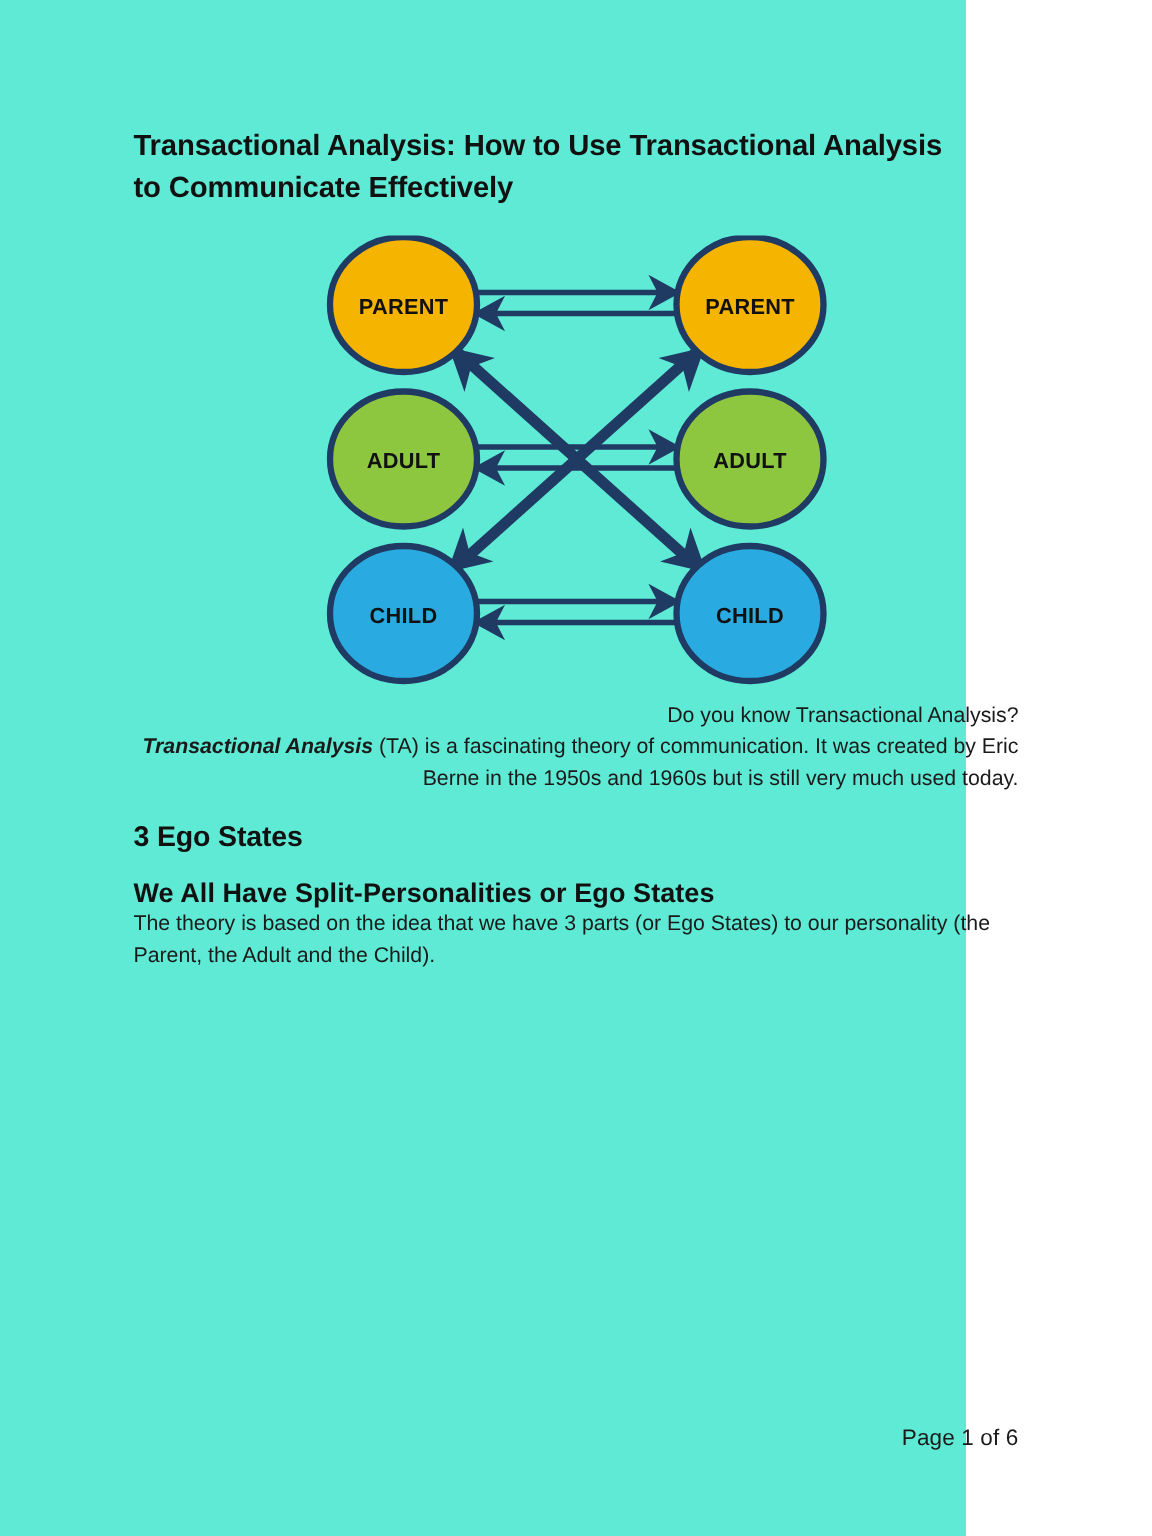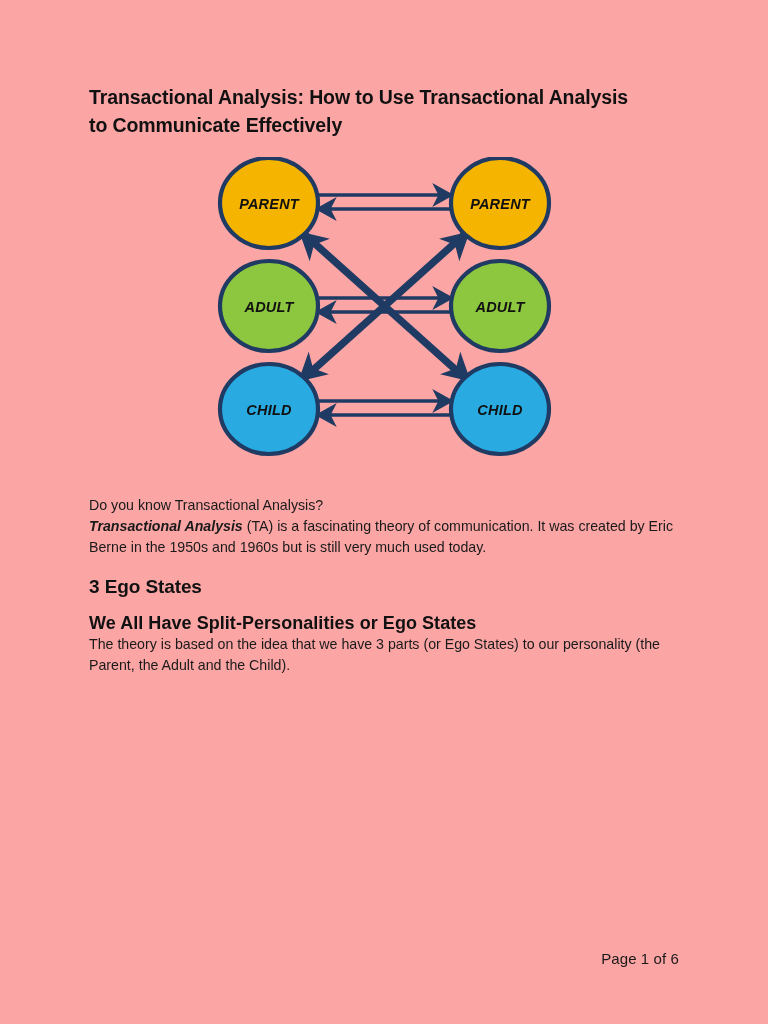--- a/index.html
+++ b/index.html
@@ -13,23 +13,23 @@
     height: 1024px;
     font-family: "Liberation Sans", sans-serif;
     color: #000000;
     position: relative;
     overflow: hidden;
   }
   .page {
     position: absolute;
     left: 0;
     top: 0;
-    width: 768px;
+    width: 644px;
     height: 1024px;
-    background: #fca5a5;
+    background: #5eead4;
   }
   .content {
     position: absolute;
     left: 89px;
     top: 84px;
     width: 590px;
   }
 
   
   .doc-title {
@@ -41,41 +41,41 @@
     margin: 0 0 0 0;
     width: 560px;
   }
 
   
   .diagram-wrap {
     position: relative;
     width: 590px;
     height: 300px;
     margin-top: 18px;
-    font-style: italic;
   }
   .diagram-svg {
     position: absolute;
     left: 0;
     top: 0;
     width: 590px;
     height: 300px;
     display: block;
   }
   .node-label {
     font-family: "Liberation Sans", sans-serif;
     font-weight: bold;
     font-size: 14.5px;
     fill: #111111;
     letter-spacing: 0.2px;
   }
 
   
   .body-block {
-    margin-top: 38px;
+    margin-top: 10px;
+    text-align: right;
   }
   .para {
     font-size: 14.2px;
     line-height: 1.45;
     color: #1a1a1a;
     margin: 0;
     width: 590px;
   }
   .para + .para {
     margin-top: 0;

